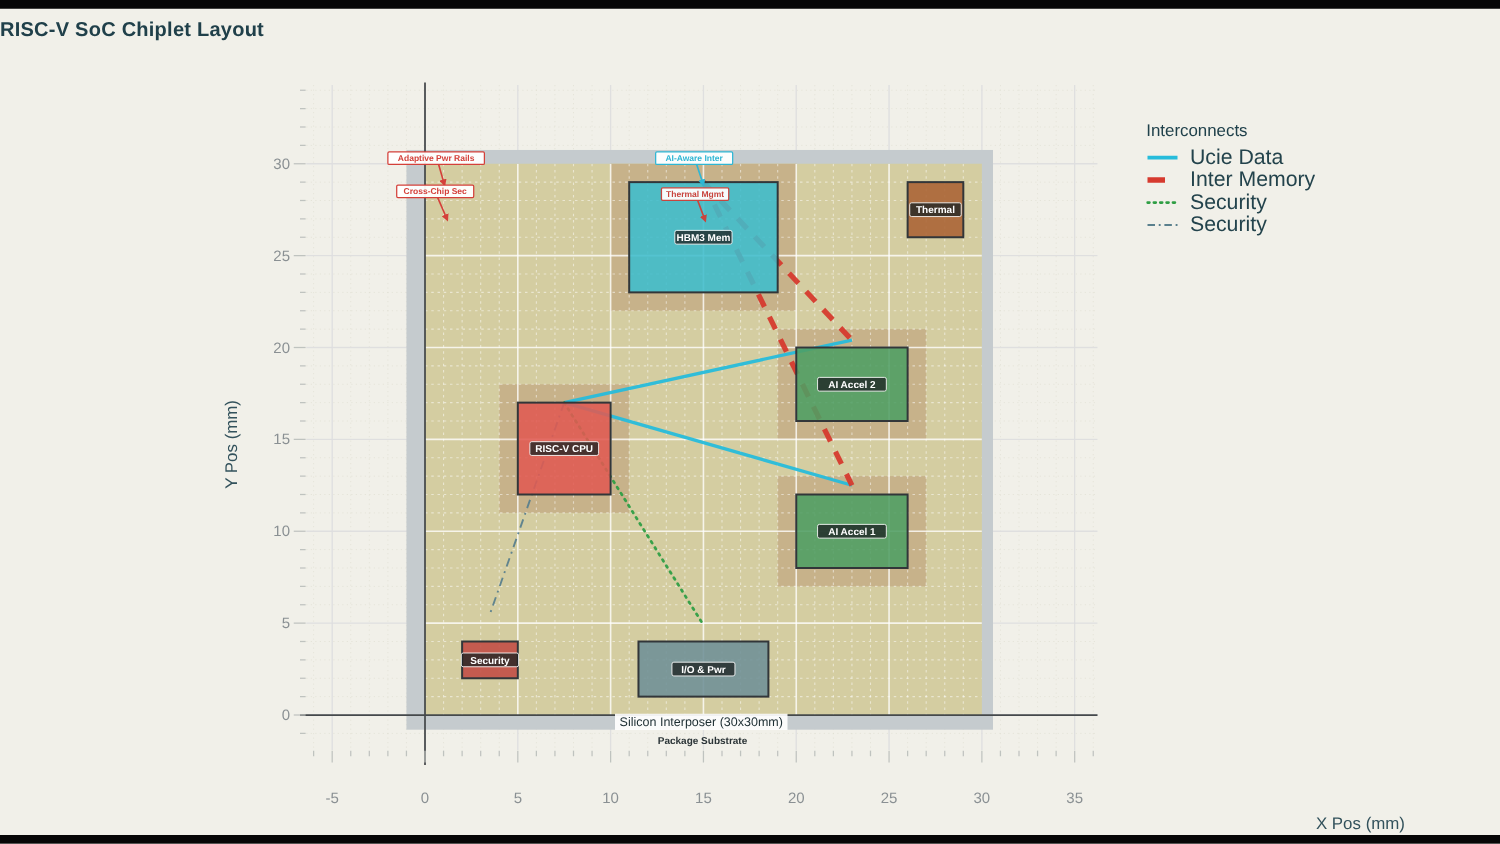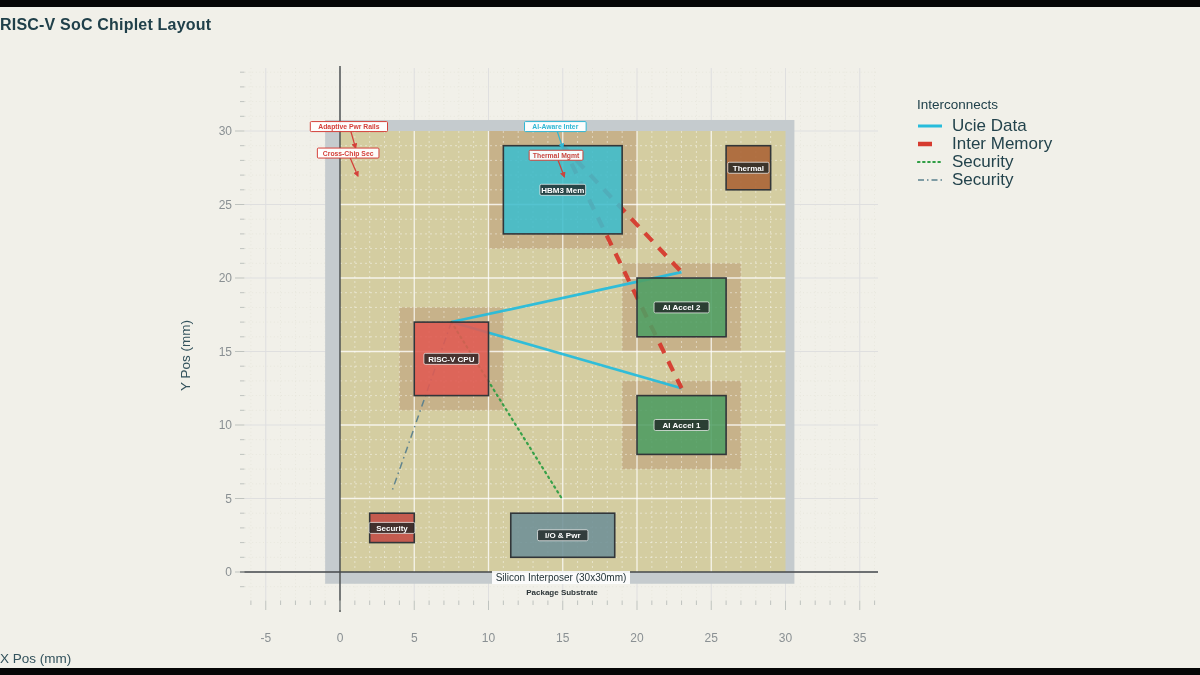--- a/index.html
+++ b/index.html
@@ -2,21 +2,21 @@
 <html><head>
 <meta charset="utf-8">
 <style>
   html,body{margin:0;padding:0;background:#000;}
   .stage{position:relative;width:1200px;height:675px;background:#f1f0e9;overflow:hidden;
          font-family:"Liberation Sans",sans-serif;}
   .bar{position:absolute;left:0;width:1200px;height:7px;background:#060606;}
   .bar.top{top:0;} .bar.bottom{bottom:0;}
   .chart-title{position:absolute;top:16px;left:0;width:961px;text-align:left;
 architecture      font-size:20px;font-weight:bold;color:#20404a;letter-spacing:.2px;}
-  .x-title{position:absolute;top:651px;left:0;width:1124px;text-align:left;
+  .x-title{position:absolute;top:651px;left:0;width:1124px;text-align:right;
       font-size:13.5px;color:#33525c;}
   .y-title{position:absolute;left:120px;top:348px;width:130px;text-align:center;
       font-size:13.5px;color:#33525c;transform:rotate(-90deg);}
   .plot-svg{position:absolute;left:0;top:0;}
   .legend{position:absolute;left:917px;top:97px;}
   .legend-title{font-size:13.5px;color:#20414b;margin-bottom:7px;}
   .lrow{display:flex;align-items:center;gap:7px;margin-bottom:5px;height:13px;}
   .lrow span{font-size:17px;color:#23434c;}
   
   .gmin{stroke:#d9d8c9;stroke-width:.7;stroke-dasharray:1 2.6;opacity:.55;}

